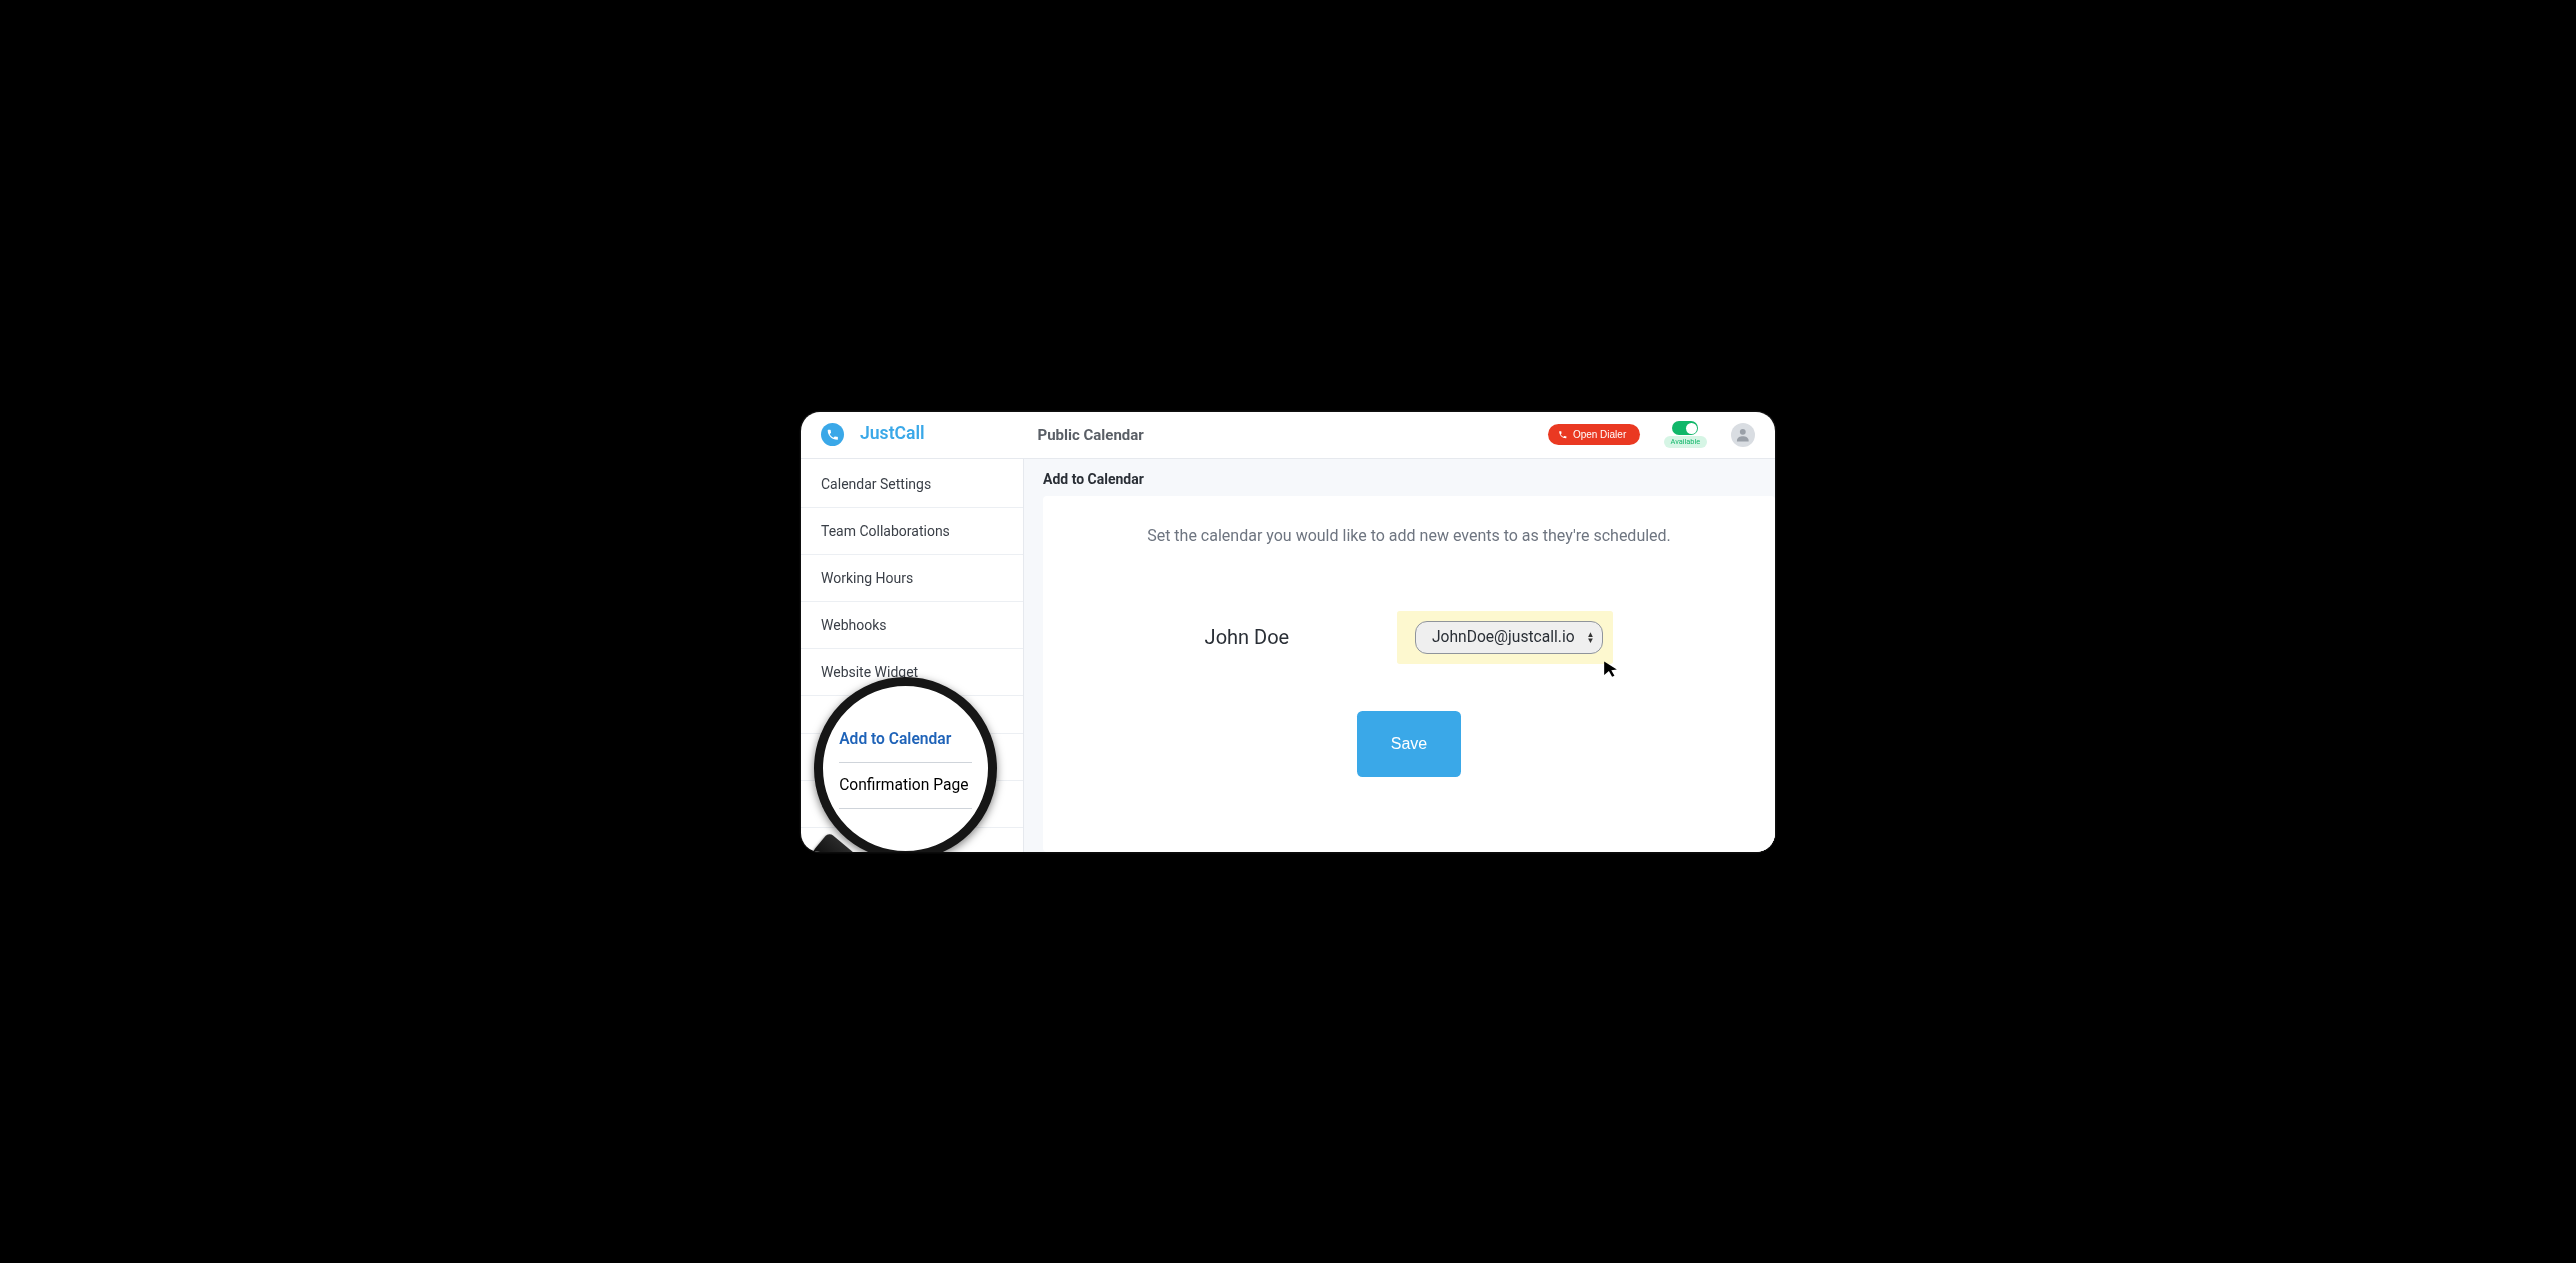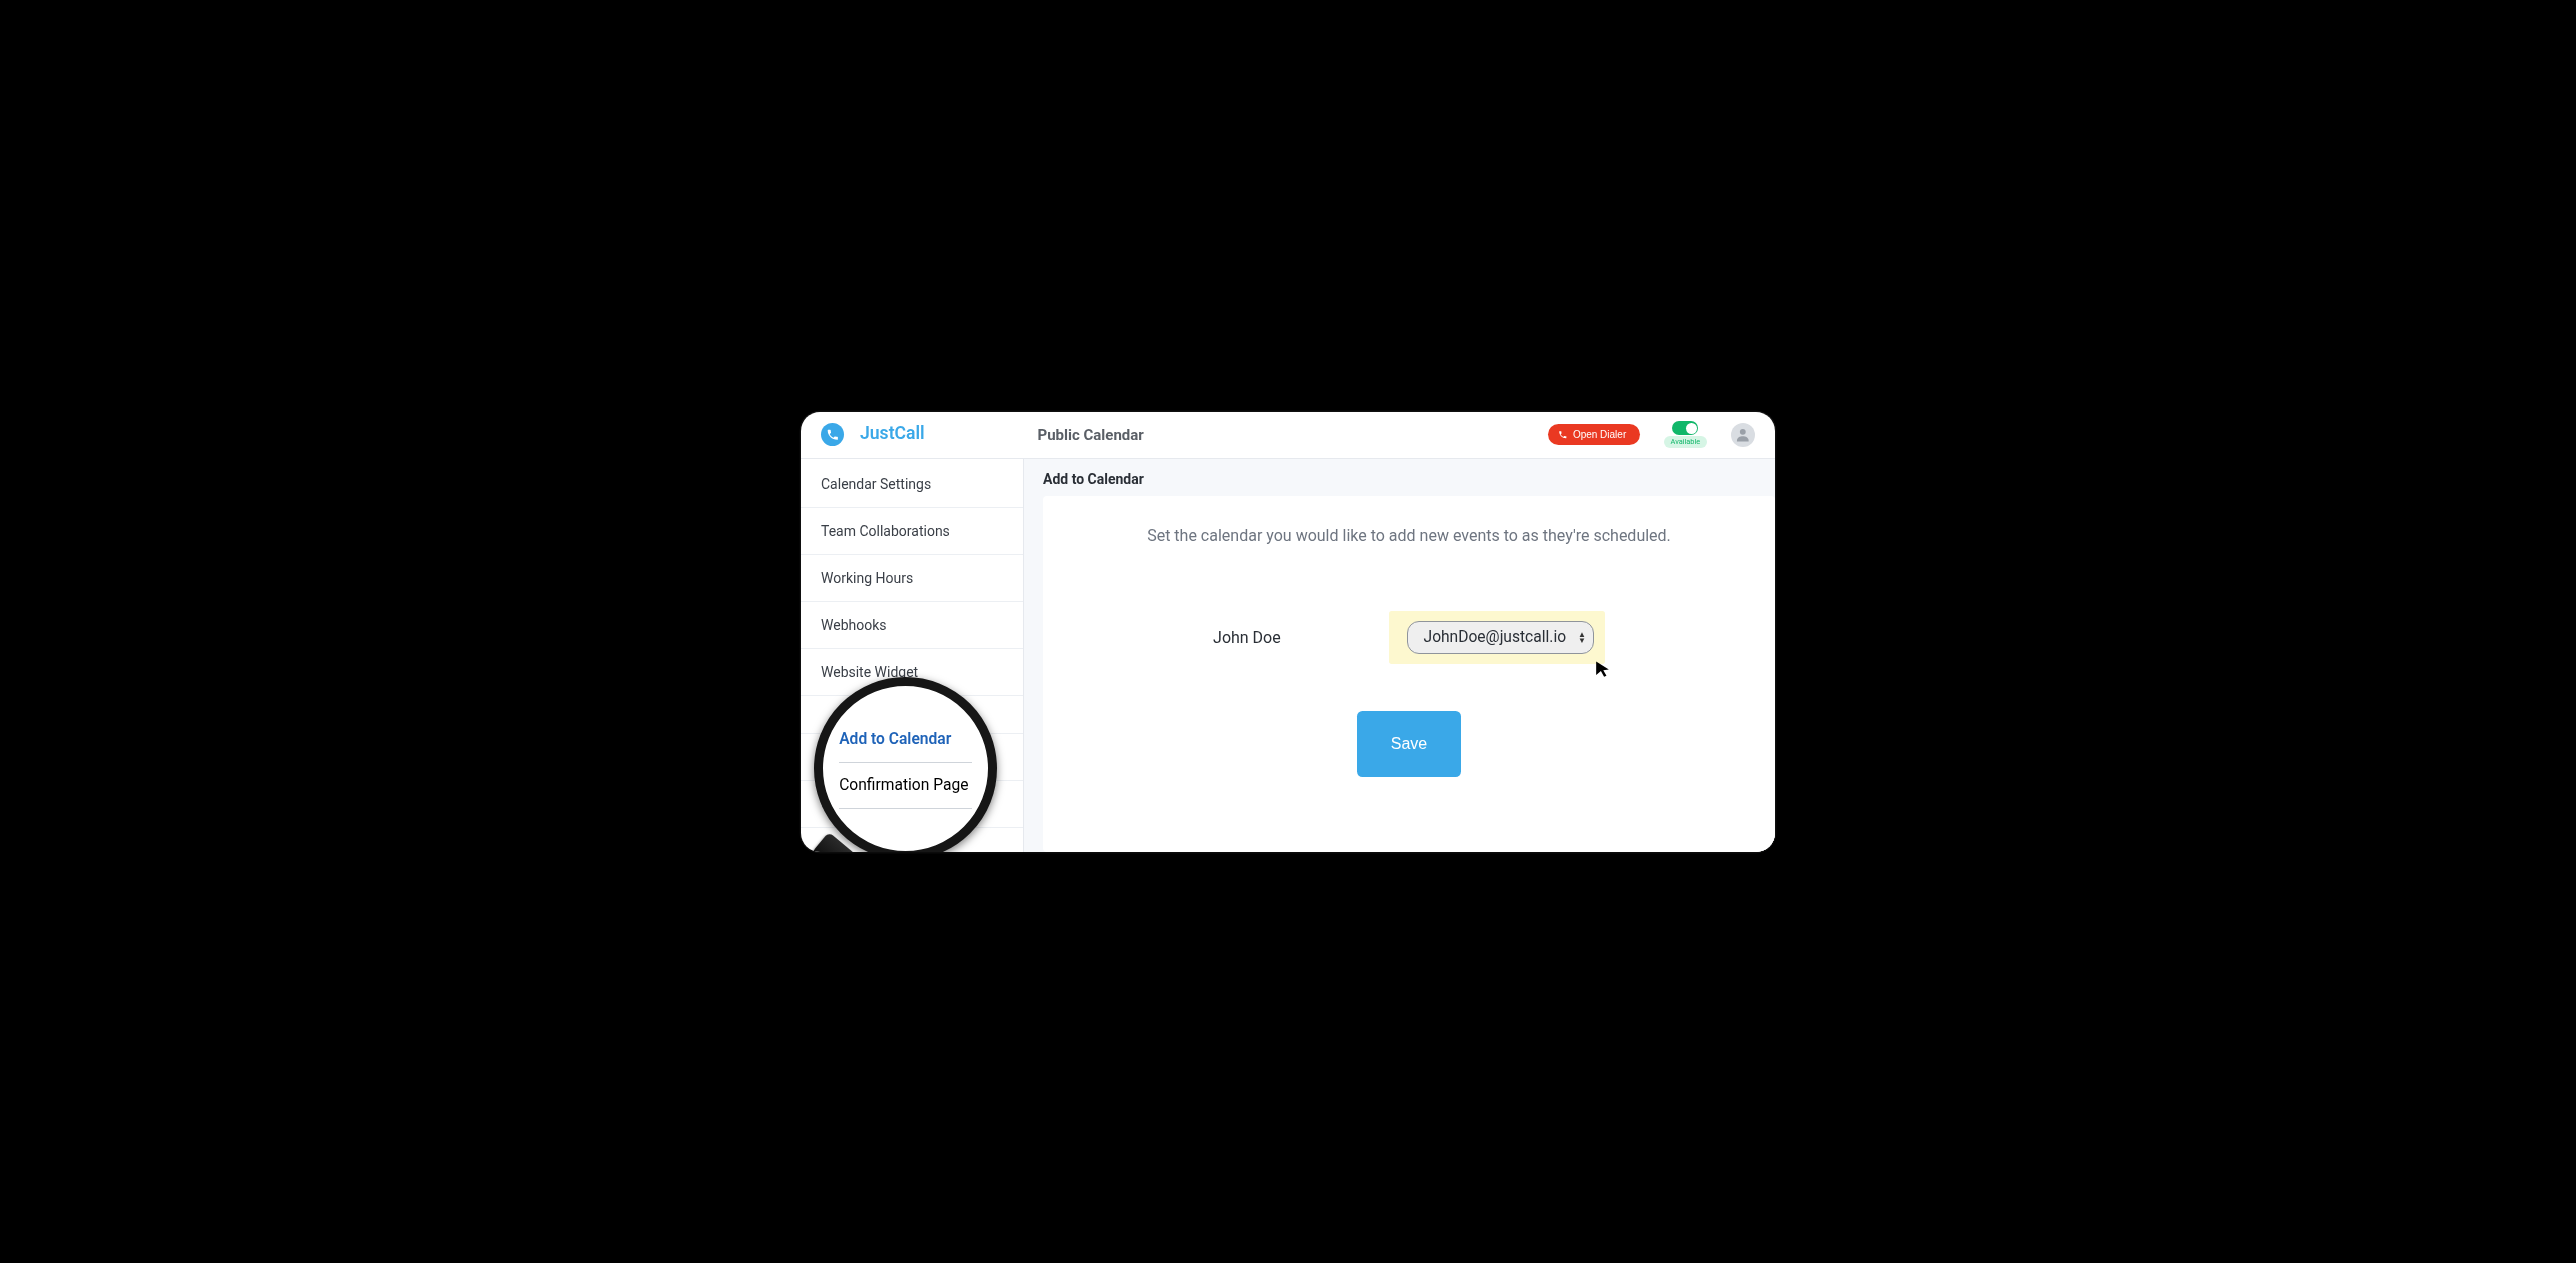--- a/index.html
+++ b/index.html
@@ -162,21 +162,21 @@
   }
   .form-row {
     display: flex;
     align-items: center;
     justify-content: center;
     gap: 108px;
     margin-bottom: 47px;
     position: relative;
   }
   .form-label {
-    font-size: 16px;
+    font-size: 20px;
     color: #2a2f36;
   }
   .select-wrap {
     background: #fdf8cf;
     padding: 9.5px 10.8px;
     border-radius: 2.7px;
     display: inline-flex;
     align-items: center;
     position: relative;
   }

